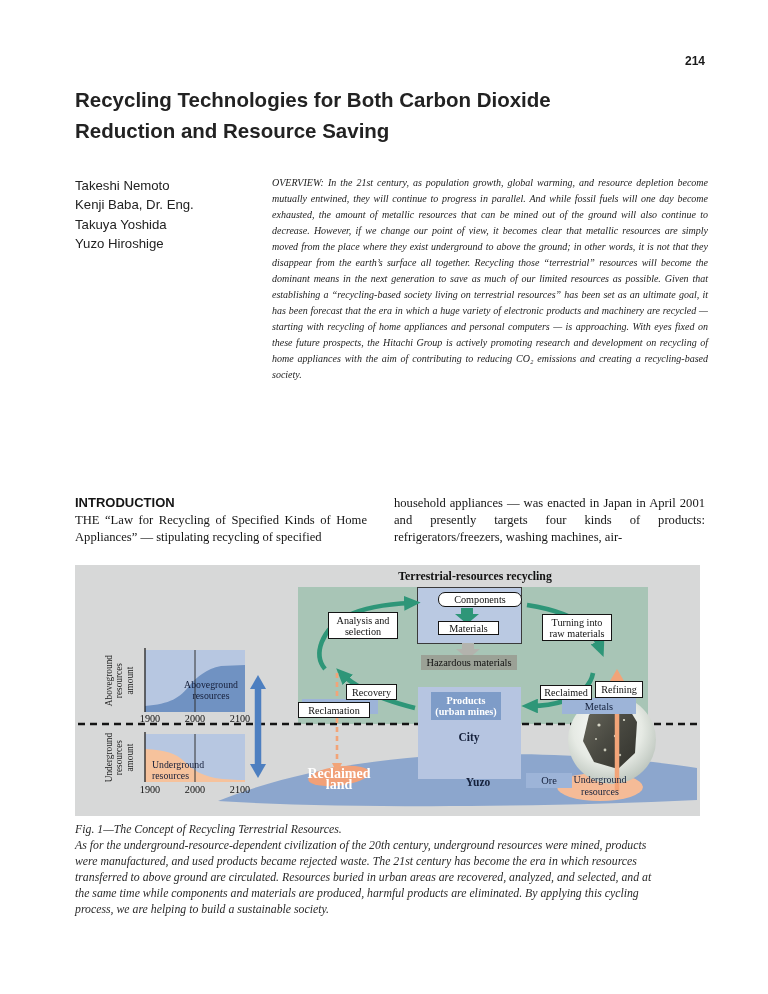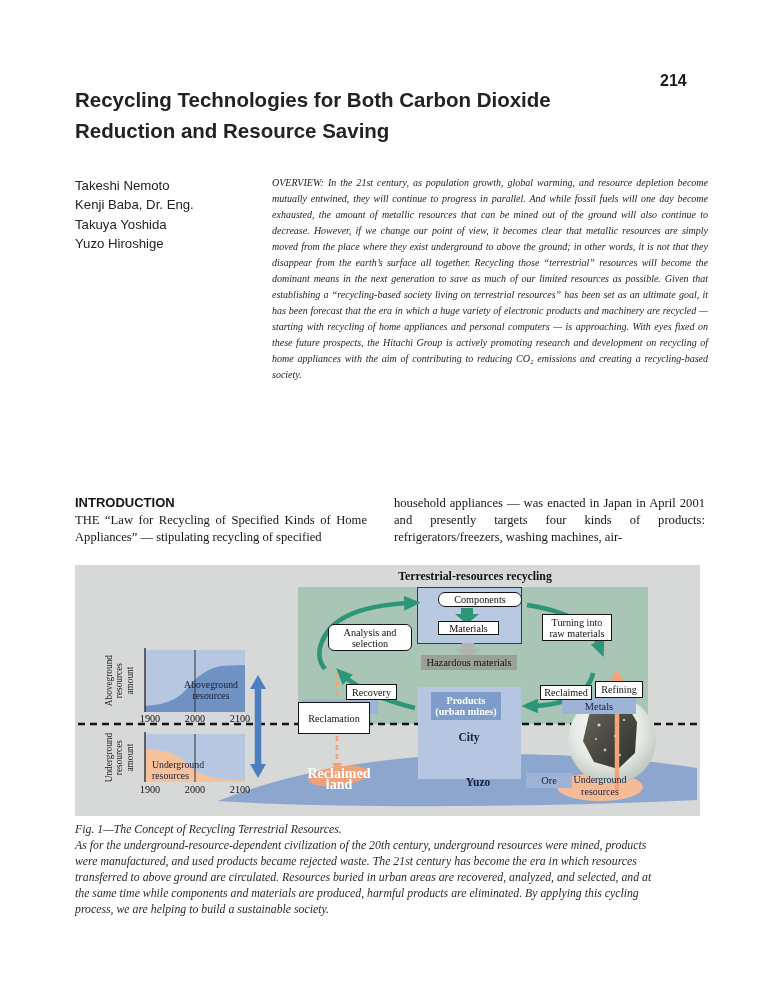--- a/index.html
+++ b/index.html
@@ -1,20 +1,20 @@
 <!DOCTYPE html>
 <html><head>
 <meta charset="utf-8">
 <style>
   html,body{margin:0;padding:0;background:#ffffff;}
   .page{position:relative;width:768px;height:994px;background:#ffffff;overflow:hidden;
         font-family:"Liberation Serif",serif;color:#1a1a1a;}
   .abs{position:absolute;}
   .sans{font-family:"Liberation Sans",sans-serif;}
-  .pageno{left:660px;top:72px;width:45px;text-align:left;font-size:16px;font-weight:bold;}
+  .pageno{left:660px;top:54px;width:45px;text-align:right;font-size:12px;font-weight:bold;}
   .doc-title{left:75px;top:84px;width:600px;font-size:20.5px;font-weight:bold;line-height:31px;color:#222;}
   .authors{left:75px;top:176px;width:190px;font-size:13.2px;line-height:19.3px;color:#222;}
   .overview{left:272px;top:175px;width:436px;font-size:10px;font-style:italic;line-height:16px;
             text-align:justify;color:#1c1c1c;}
   .intro-head{left:75px;top:495px;font-size:13px;font-weight:bold;color:#151515;}
   .col{font-size:12.6px;line-height:17.2px;text-align:justify;color:#151515;}
   .col-left{left:75px;top:512px;width:292px;}
   .col-right{left:394px;top:495px;width:311px;}
   .caption{left:75px;top:821px;width:582px;font-style:italic;font-size:11.8px;line-height:16.1px;color:#2a2a2a;}
   .caption .cap-body{margin-top:0;}
@@ -139,27 +139,27 @@
 
       <line x1="183" y1="122" x2="183" y2="201" stroke="#4d7fc0" stroke-width="6.5"></line>
       <polygon points="175,124 183,110 191,124" fill="#4d7fc0"></polygon>
       <polygon points="175,199 183,213 191,199" fill="#4d7fc0"></polygon>
     </svg>
 
     <div class="abs fig-title">Terrestrial-resources recycling</div>
 
     <div class="abs wbox" style="left:363px;top:27px;width:84px;height:15px;border-radius:7px;">Components</div>
     <div class="abs wbox" style="left:363px;top:56px;width:61px;height:14px;">Materials</div>
-    <div class="abs wbox" style="left:253px;top:59px;width:84px;height:27px;border-radius:6px;">Analysis and selection</div>
+    <div class="abs wbox" style="left:253px;top:47px;width:70px;height:27px;">Analysis and selection</div>
     <div class="abs wbox" style="left:467px;top:49px;width:70px;height:27px;">Turning into raw materials</div>
     <div class="abs lbl blue-lbl" style="left:227px;top:90px;width:76px;height:15px;">Used products</div>
     <div class="abs lbl gray-lbl" style="left:346px;top:90px;width:96px;height:15px;">Hazardous materials</div>
     <div class="abs lbl blue-lbl" style="left:487px;top:89px;width:74px;height:16px;">Metals</div>
     <div class="abs wbox" style="left:271px;top:119px;width:51px;height:16px;">Recovery</div>
-    <div class="abs wbox" style="left:223px;top:137px;width:72px;height:32px;">Reclamation</div>
+    <div class="abs wbox" style="left:223px;top:137px;width:72px;height:16px;">Reclamation</div>
     <div class="abs wbox" style="left:465px;top:120px;width:52px;height:15px;">Reclaimed</div>
     <div class="abs wbox" style="left:520px;top:116px;width:48px;height:17px;">Refining</div>
     <div class="abs urban">Products (urban mines)</div>
     <div class="abs city-lbl">City</div>
     <div class="abs lbl blue-lbl" style="left:451px;top:164px;width:46px;height:15px;">Ore</div>
     <div class="abs earth-lbl">Yuzo</div>
     <div class="abs reclaimed-lbl">Reclaimed land</div>
     <div class="abs undres-lbl">Underground resources</div>
 
     <div class="abs axis-lbl" style="left:14px;top:100px;">Aboveground resources amount</div>

